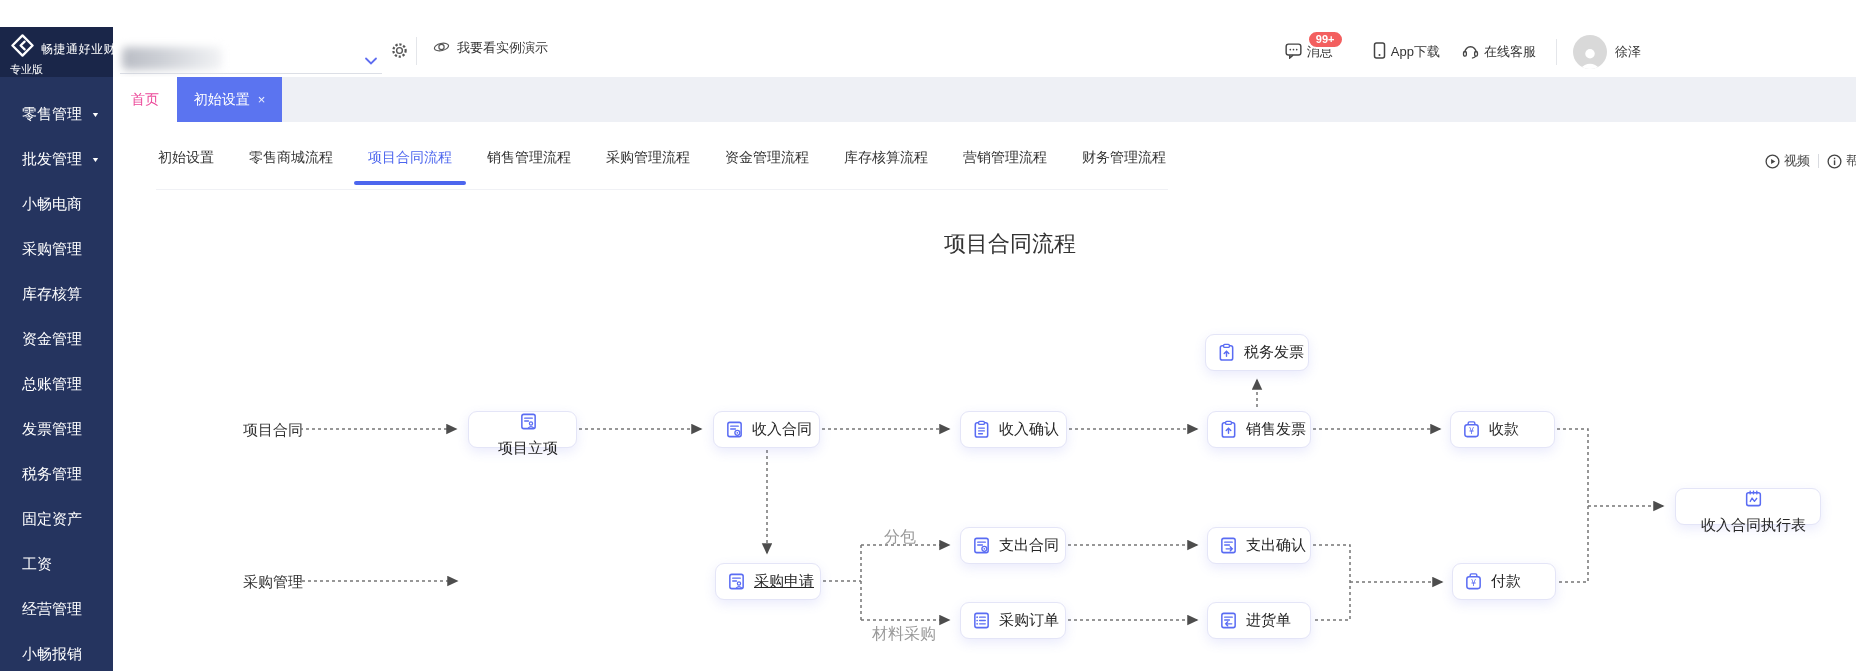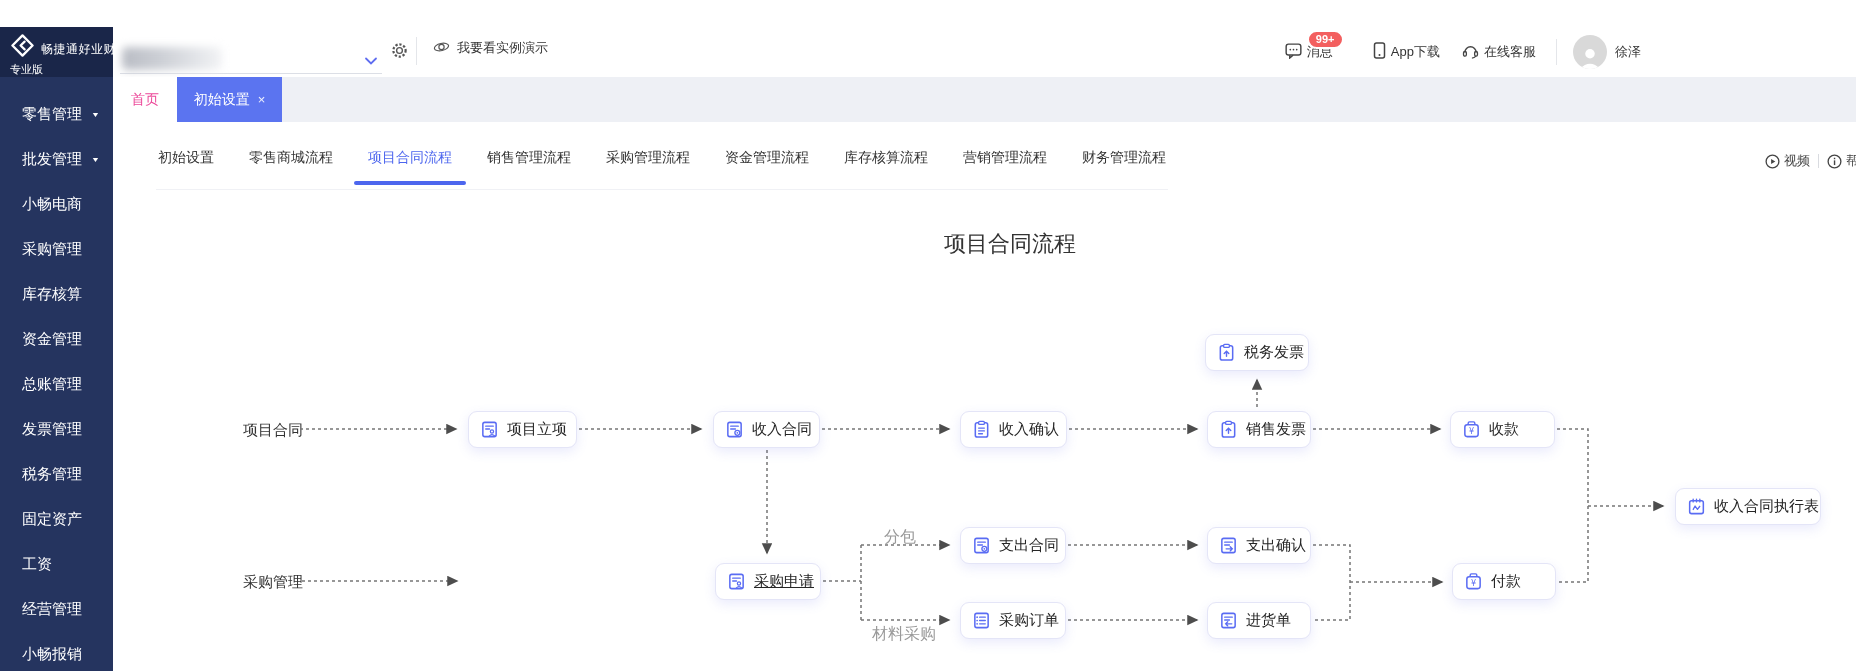--- a/index.html
+++ b/index.html
@@ -266,21 +266,21 @@
     <div class="node" style="left: 1205px; top: 334px; width: 104px;">
       <span style="display: flex; align-items: center;">
         <svg width="19" height="19" viewBox="0 0 20 20">
           <rect x="3.5" y="3" width="13" height="15" rx="2" fill="none" stroke="#5a6cf3" stroke-width="1.6"></rect>
           <rect x="7" y="1.4" width="6" height="3.2" rx="1" fill="#fff" stroke="#5a6cf3" stroke-width="1.4"></rect>
           <path d="M10 14 V9 M7.6 11 L10 8.6 L12.4 11" fill="none" stroke="#5a6cf3" stroke-width="1.5" stroke-linecap="round"></path>
         </svg>
       </span>
       <span>税务发票</span>
     </div>
-    <div class="node" style="left: 468px; top: 411px; width: 109px;">
+    <div class="node" style="left: 468px; top: 411px; width: 109px; flex-direction: column;">
       <span style="display: flex; align-items: center;">
         <svg width="19" height="19" viewBox="0 0 20 20">
           <rect x="3" y="2.5" width="14" height="15" rx="2" fill="none" stroke="#5a6cf3" stroke-width="1.6"></rect>
           <path d="M6 6.5 H14 M6 9.5 H10" stroke="#5a6cf3" stroke-width="1.4" stroke-linecap="round"></path>
           <circle cx="12.6" cy="12.2" r="1.7" fill="none" stroke="#5a6cf3" stroke-width="1.3"></circle>
           <path d="M9.6 17 Q12.6 13.8 15.6 17" fill="none" stroke="#5a6cf3" stroke-width="1.3"></path>
         </svg>
       </span>
       <span>项目立项</span>
     </div>
@@ -380,21 +380,21 @@
     <div class="node" style="left: 1452px; top: 563px; width: 104px;">
       <span style="display: flex; align-items: center;">
         <svg width="19" height="19" viewBox="0 0 20 20">
           <rect x="3" y="5" width="14" height="12.5" rx="2.4" fill="none" stroke="#5a6cf3" stroke-width="1.6"></rect>
           <path d="M6.5 5 V3.4 A1.4 1.4 0 0 1 7.9 2 H12.1 A1.4 1.4 0 0 1 13.5 3.4 V5" fill="none" stroke="#5a6cf3" stroke-width="1.5"></path>
           <text x="10" y="14.6" text-anchor="middle" font-size="8.5" fill="#5a6cf3" font-family="DejaVu Sans,sans-serif">¥</text>
         </svg>
       </span>
       <span>付款</span>
     </div>
-    <div class="node" style="left: 1675px; top: 488px; width: 146px;">
+    <div class="node" style="left: 1675px; top: 488px; width: 146px; flex-direction: column;">
       <span style="display: flex; align-items: center;">
         <svg width="19" height="19" viewBox="0 0 20 20">
           <rect x="2.8" y="4" width="14.4" height="13.5" rx="2" fill="none" stroke="#5a6cf3" stroke-width="1.6"></rect>
           <path d="M6.5 2.2 V5.2 M10 2.2 V5.2 M13.5 2.2 V5.2" stroke="#5a6cf3" stroke-width="1.4" stroke-linecap="round"></path>
           <path d="M6.3 13.5 L8.5 9.5 L11 13 L13.7 9.5" fill="none" stroke="#5a6cf3" stroke-width="1.4" stroke-linejoin="round"></path>
         </svg>
       </span>
       <span>收入合同执行表</span>
     </div>
   </div>

